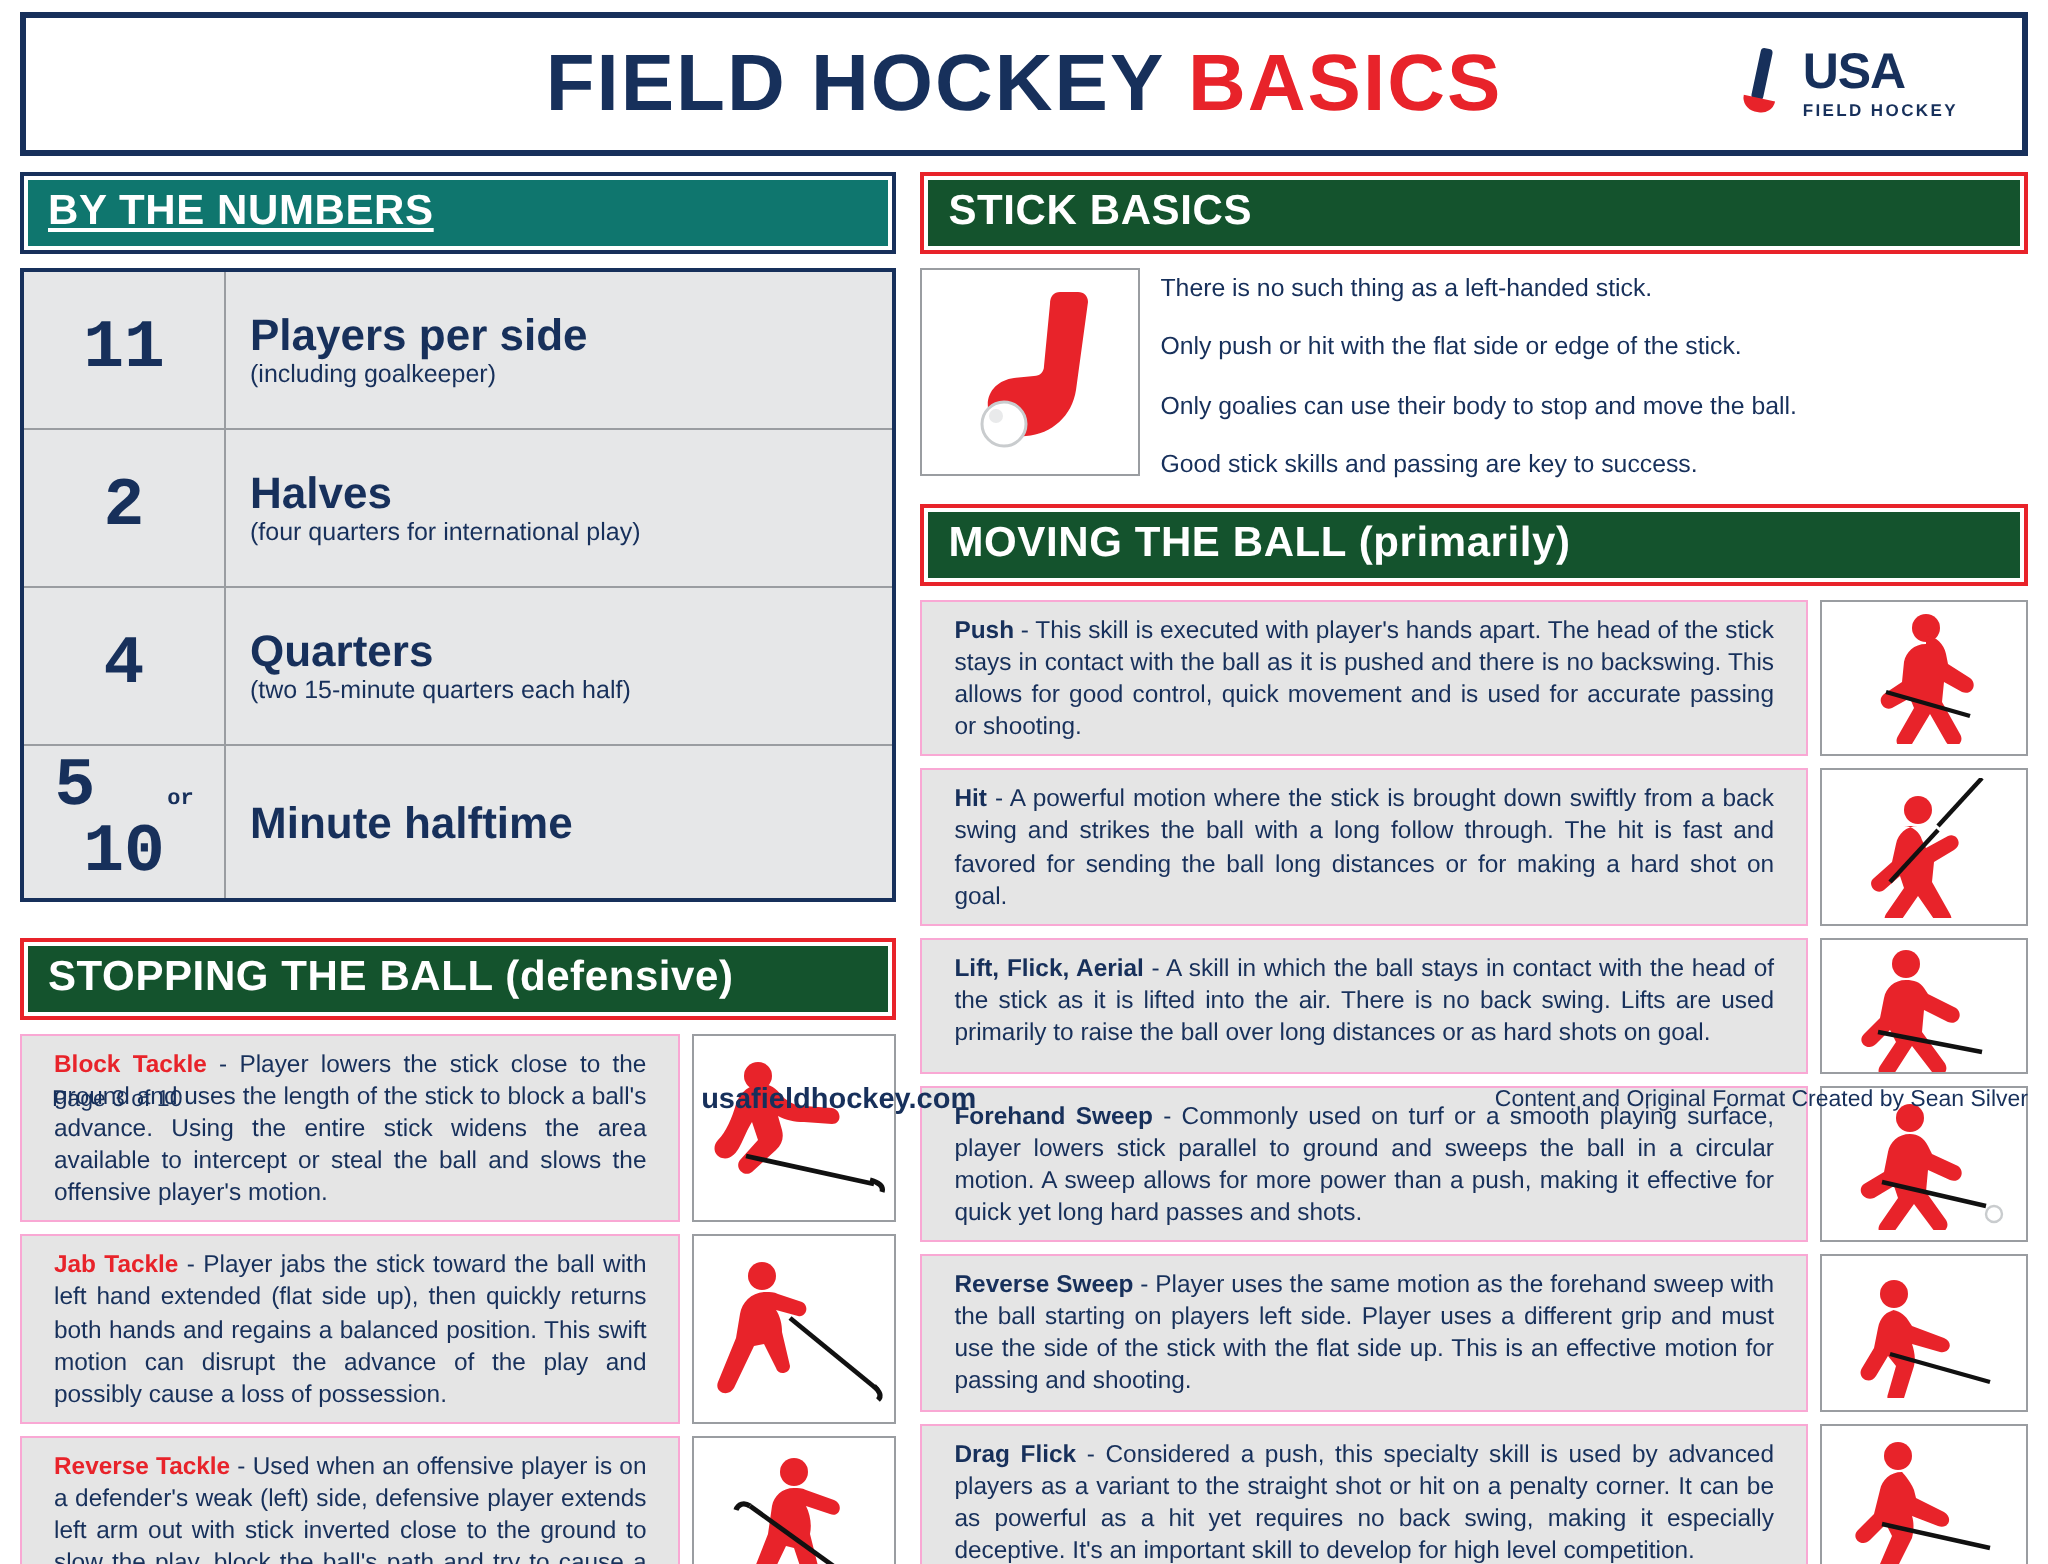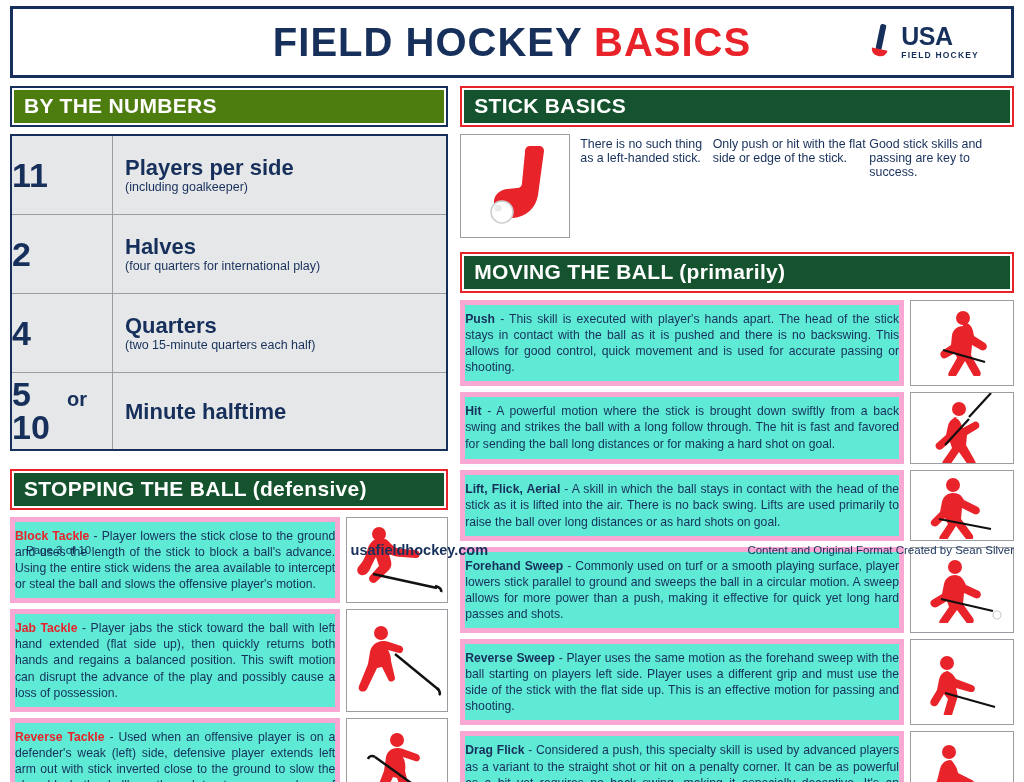--- a/index.html
+++ b/index.html
@@ -47,56 +47,56 @@
   .cols{display:flex;gap:12px;align-items:flex-start;padding:0 2px;}
   .col-left{width:440px;}
   .col-right{width:556px;}
 
   
   .banner{
     font-size:21px;font-weight:bold;color:#ffffff;
     padding:4px 10px 5px 10px;letter-spacing:0.3px;
     font-family:"Liberation Sans", sans-serif;
   }
-  .banner.navy{background:#4d7c0f;}
+  .banner.navy{background:#0f766e;text-decoration:underline;}
   .banner.red{background:#14532d;}
   .bannerbox{border:2px solid #17305b;padding:2px;margin-bottom:7px;}
   .bannerbox.redb{border-color:#e8232a;}
 
   
   .num-table{border:2px solid #17305b;border-collapse:collapse;width:100%;background:#e6e7e8;}
   .num-table td{border:1px solid #9a9da1;vertical-align:middle;}
-  .num-cell{width:100px;font-size:34px;font-weight:bold;color:#17305b;padding:6px 0;}
-  .num-cell small{font-size:20px;margin-left:36px;}
+  .num-cell{width:100px;text-align:center;font-size:34px;font-weight:bold;color:#17305b;padding:6px 0;font-family:Liberation Mono, monospace;}
+  .num-cell small{font-size:11px;margin-left:36px;}
   .txt-cell{padding:20px 12px;}
   .txt-main{font-size:22px;font-weight:bold;color:#17305b;line-height:1.05;}
   .txt-sub{font-size:12.5px;color:#17305b;margin-top:1px;}
 
   
   .skills{display:flex;flex-direction:column;gap:6px;}
   .skill-row{
     display:flex;gap:6px;align-items:stretch;
   }
   .skill-text{
-    flex:1;border:5px solid #f9a8d4;background:#5eead4;
-    padding:6px 0;font-size:12.2px;line-height:1.32;text-align:justify;color:#17305b;
+    flex:1;border:1px solid #f9a8d4;background:#e5e5e5;
+    padding:6px 16px;font-size:12.2px;line-height:1.32;text-align:justify;color:#17305b;
   }
   .skill-text .term{font-weight:bold;color:#e8232a;}
   .skill-text .term-navy{font-weight:bold;color:#17305b;}
   .skill-img{
     width:100px;border:1px solid #9a9da1;background:#ffffff;
     display:flex;align-items:center;justify-content:center;
   }
   .right .skill-img{width:102px;}
   .fig{display:block;}
 
   
   .stick-wrap{display:flex;gap:10px;align-items:flex-start;}
   .stick-box{width:108px;height:102px;border:1px solid #9a9da1;background:#fff;display:flex;align-items:center;justify-content:center;}
-  .stick-lines{flex:1;display:flex;flex-direction:row;justify-content:space-between;height:102px;padding:3px 0;}
+  .stick-lines{flex:1;display:flex;flex-direction:column;justify-content:space-between;height:102px;padding:3px 0;}
   .stick-lines div{font-size:12.4px;color:#17305b;}
 
   
   .footer{
     position:absolute;left:10px;right:10px;bottom:4px;
     display:flex;justify-content:space-between;align-items:center;
     font-size:11.5px;color:#17305b;margin-left:16px;
   }
   .footer .center{font-size:14.5px;font-weight:bold;}
 </style>
@@ -229,20 +229,21 @@
         <div class="stick-box">
           <svg width="96" height="92" viewBox="0 0 96 92">
             <path fill="#e8232a" d="M58 6h14c3 0 5 2 5 5l-6 44c-2 13-12 22-25 23-10 1-18-5-19-14-1-8 5-14 13-15l10-1c3 0 5-2 5-5l3-31c0-4 2-6 5-6z"></path>
             <circle cx="35" cy="72" r="11" fill="#ffffff" stroke="#c9ccce" stroke-width="1.5"></circle>
             <circle cx="31" cy="68" r="3.5" fill="#e9eaeb"></circle>
           </svg>
         </div>
         <div class="stick-lines">
           <div>There is no such thing as a left-handed stick.</div>
           <div>Only push or hit with the flat side or edge of the stick.</div>
+          <div>Only goalies can use their body to stop and move the ball.</div>
           <div>Good stick skills and passing are key to success.</div>
         </div>
       </div>
 
       <div style="height:10px;"></div>
 
       <div class="bannerbox redb">
         <div class="banner red">MOVING THE BALL (primarily)</div>
       </div>
 

